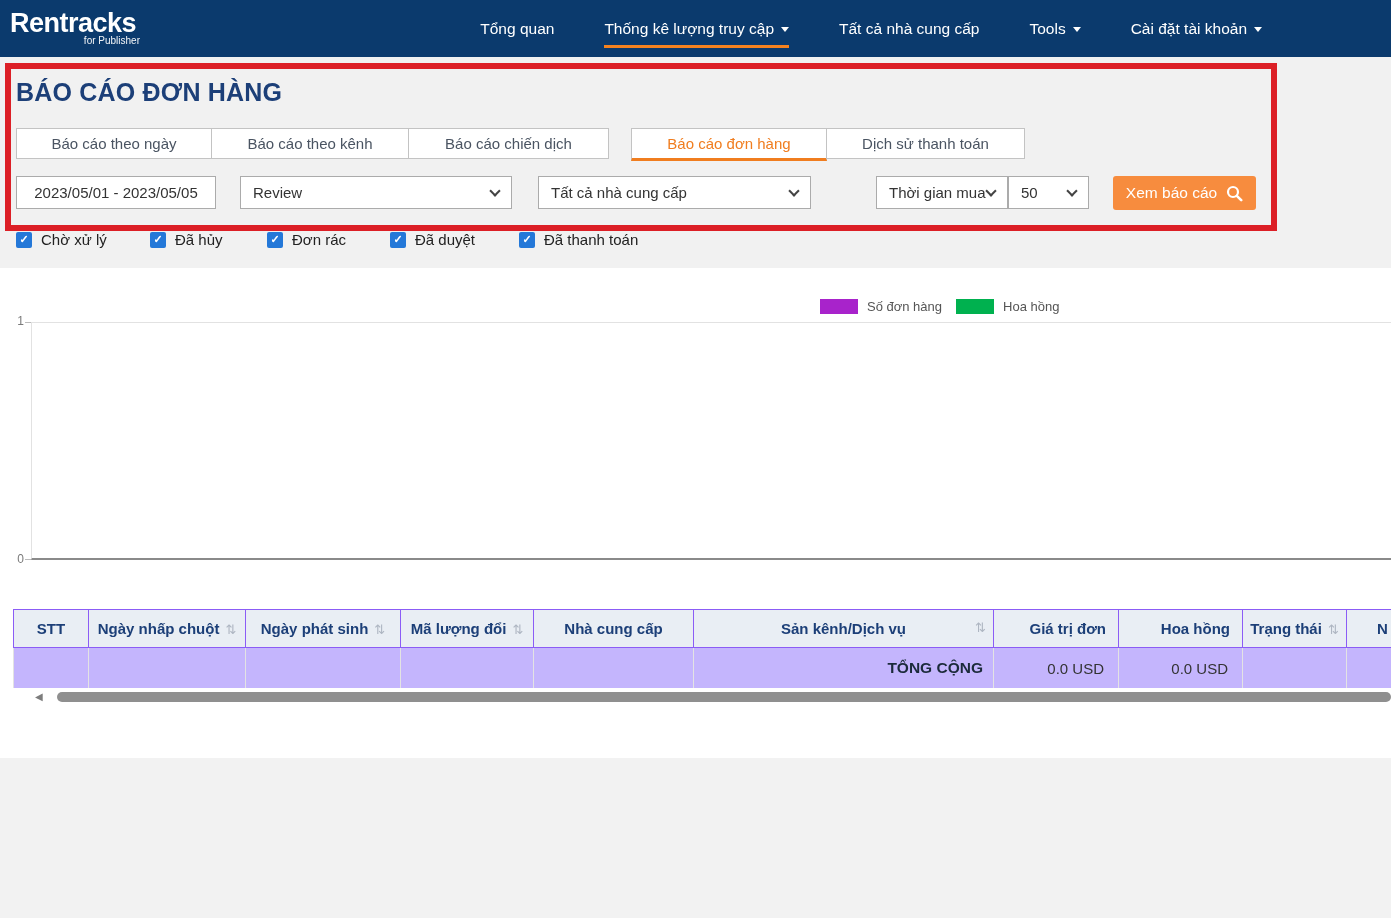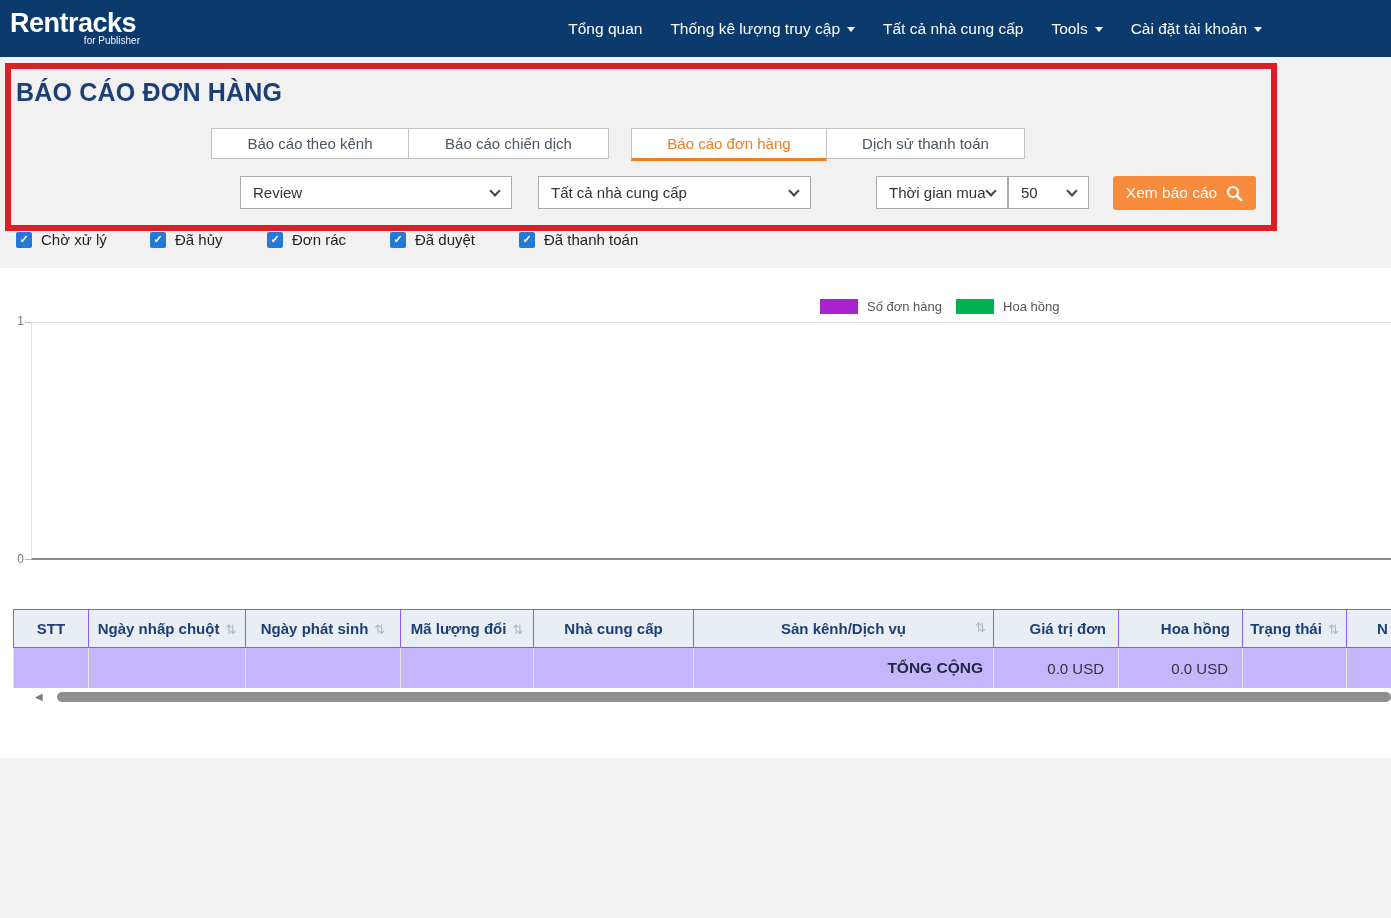--- a/index.html
+++ b/index.html
@@ -4,21 +4,21 @@
 <style>
   * { margin:0; padding:0; box-sizing:border-box; }
   body { font-family:"Liberation Sans", sans-serif; background:#fff; }
   .viewport { position:relative; width:1391px; height:918px; background:#fff; overflow:hidden; }
 
   
   .topbar { position:absolute; left:0; top:0; width:100%; height:57px; background:#0b3a6d; }
   .logo { position:absolute; left:10px; top:9px; width:130px; color:#fff; cursor:pointer; }
   .logo-main { font-size:27px; font-weight:bold; letter-spacing:-0.5px; line-height:28px; }
   .logo-sub { font-size:10px; text-align:right; margin-top:-2px; opacity:.95; }
-  .nav { position:absolute; right:129px; top:0; height:57px; display:flex; gap:28px; }
+  .nav { position:absolute; right:129px; top:0; height:57px; display:flex; align-items:center; gap:50px; }
   .nav-item { position:relative; color:#fff; font-size:15.5px; display:flex; align-items:center; gap:7px; cursor:pointer; white-space:nowrap; }
   .nav-item.active::after { content:""; position:absolute; left:0; right:0; bottom:-10px; height:3px; background:#f5821f; }
   .caret-down { width:0; height:0; border-left:4.5px solid transparent; border-right:4.5px solid transparent; border-top:5px solid #fff; margin-top:2px; }
 
   
   .graysec { position:absolute; left:0; top:57px; width:100%; height:211px; background:#f1f1f1; }
   .annot { position:absolute; left:5px; top:63px; width:1272px; height:168px; border:6px solid #dc1f26; pointer-events:none; z-index:5; }
   .page-title { position:absolute; left:16px; top:78px; font-size:25px; font-weight:bold; color:#1c3f78; letter-spacing:0.2px; }
 
   
@@ -96,33 +96,39 @@
       <div class="nav-item">
         <span>Cài đặt tài khoản</span>
         <span class="caret-down"></span>
       </div>
     </div>
   </div>
 
   <div class="graysec"></div>
   <div class="page-title">BÁO CÁO ĐƠN HÀNG</div>
 
+  <div class="tab" style="left:16px; width:196px;">
+    <span>Báo cáo theo ngày</span>
+  </div>
   <div class="tab" style="left:211px; width:198px;">
     <span>Báo cáo theo kênh</span>
   </div>
   <div class="tab" style="left:408px; width:201px;">
     <span>Báo cáo chiến dịch</span>
   </div>
   <div class="tab active" style="left:631px; width:196px;">
     <span>Báo cáo đơn hàng</span>
   </div>
   <div class="tab" style="left:826px; width:199px;">
     <span>Dịch sử thanh toán</span>
   </div>
 
+  <div class="field datefield" style="left:16px; width:200px;">
+    <span>2023/05/01 - 2023/05/05</span>
+  </div>
   <div class="field selectfield" style="left:240px; width:272px;">
     <span>Review</span>
     <span class="chev"></span>
   </div>
   <div class="field selectfield" style="left:538px; width:273px;">
     <span>Tất cả nhà cung cấp</span>
     <span class="chev"></span>
   </div>
   <div class="field selectfield" style="left:836px; width:132px;margin-left:40px;">
     <span>Thời gian mua</span>

